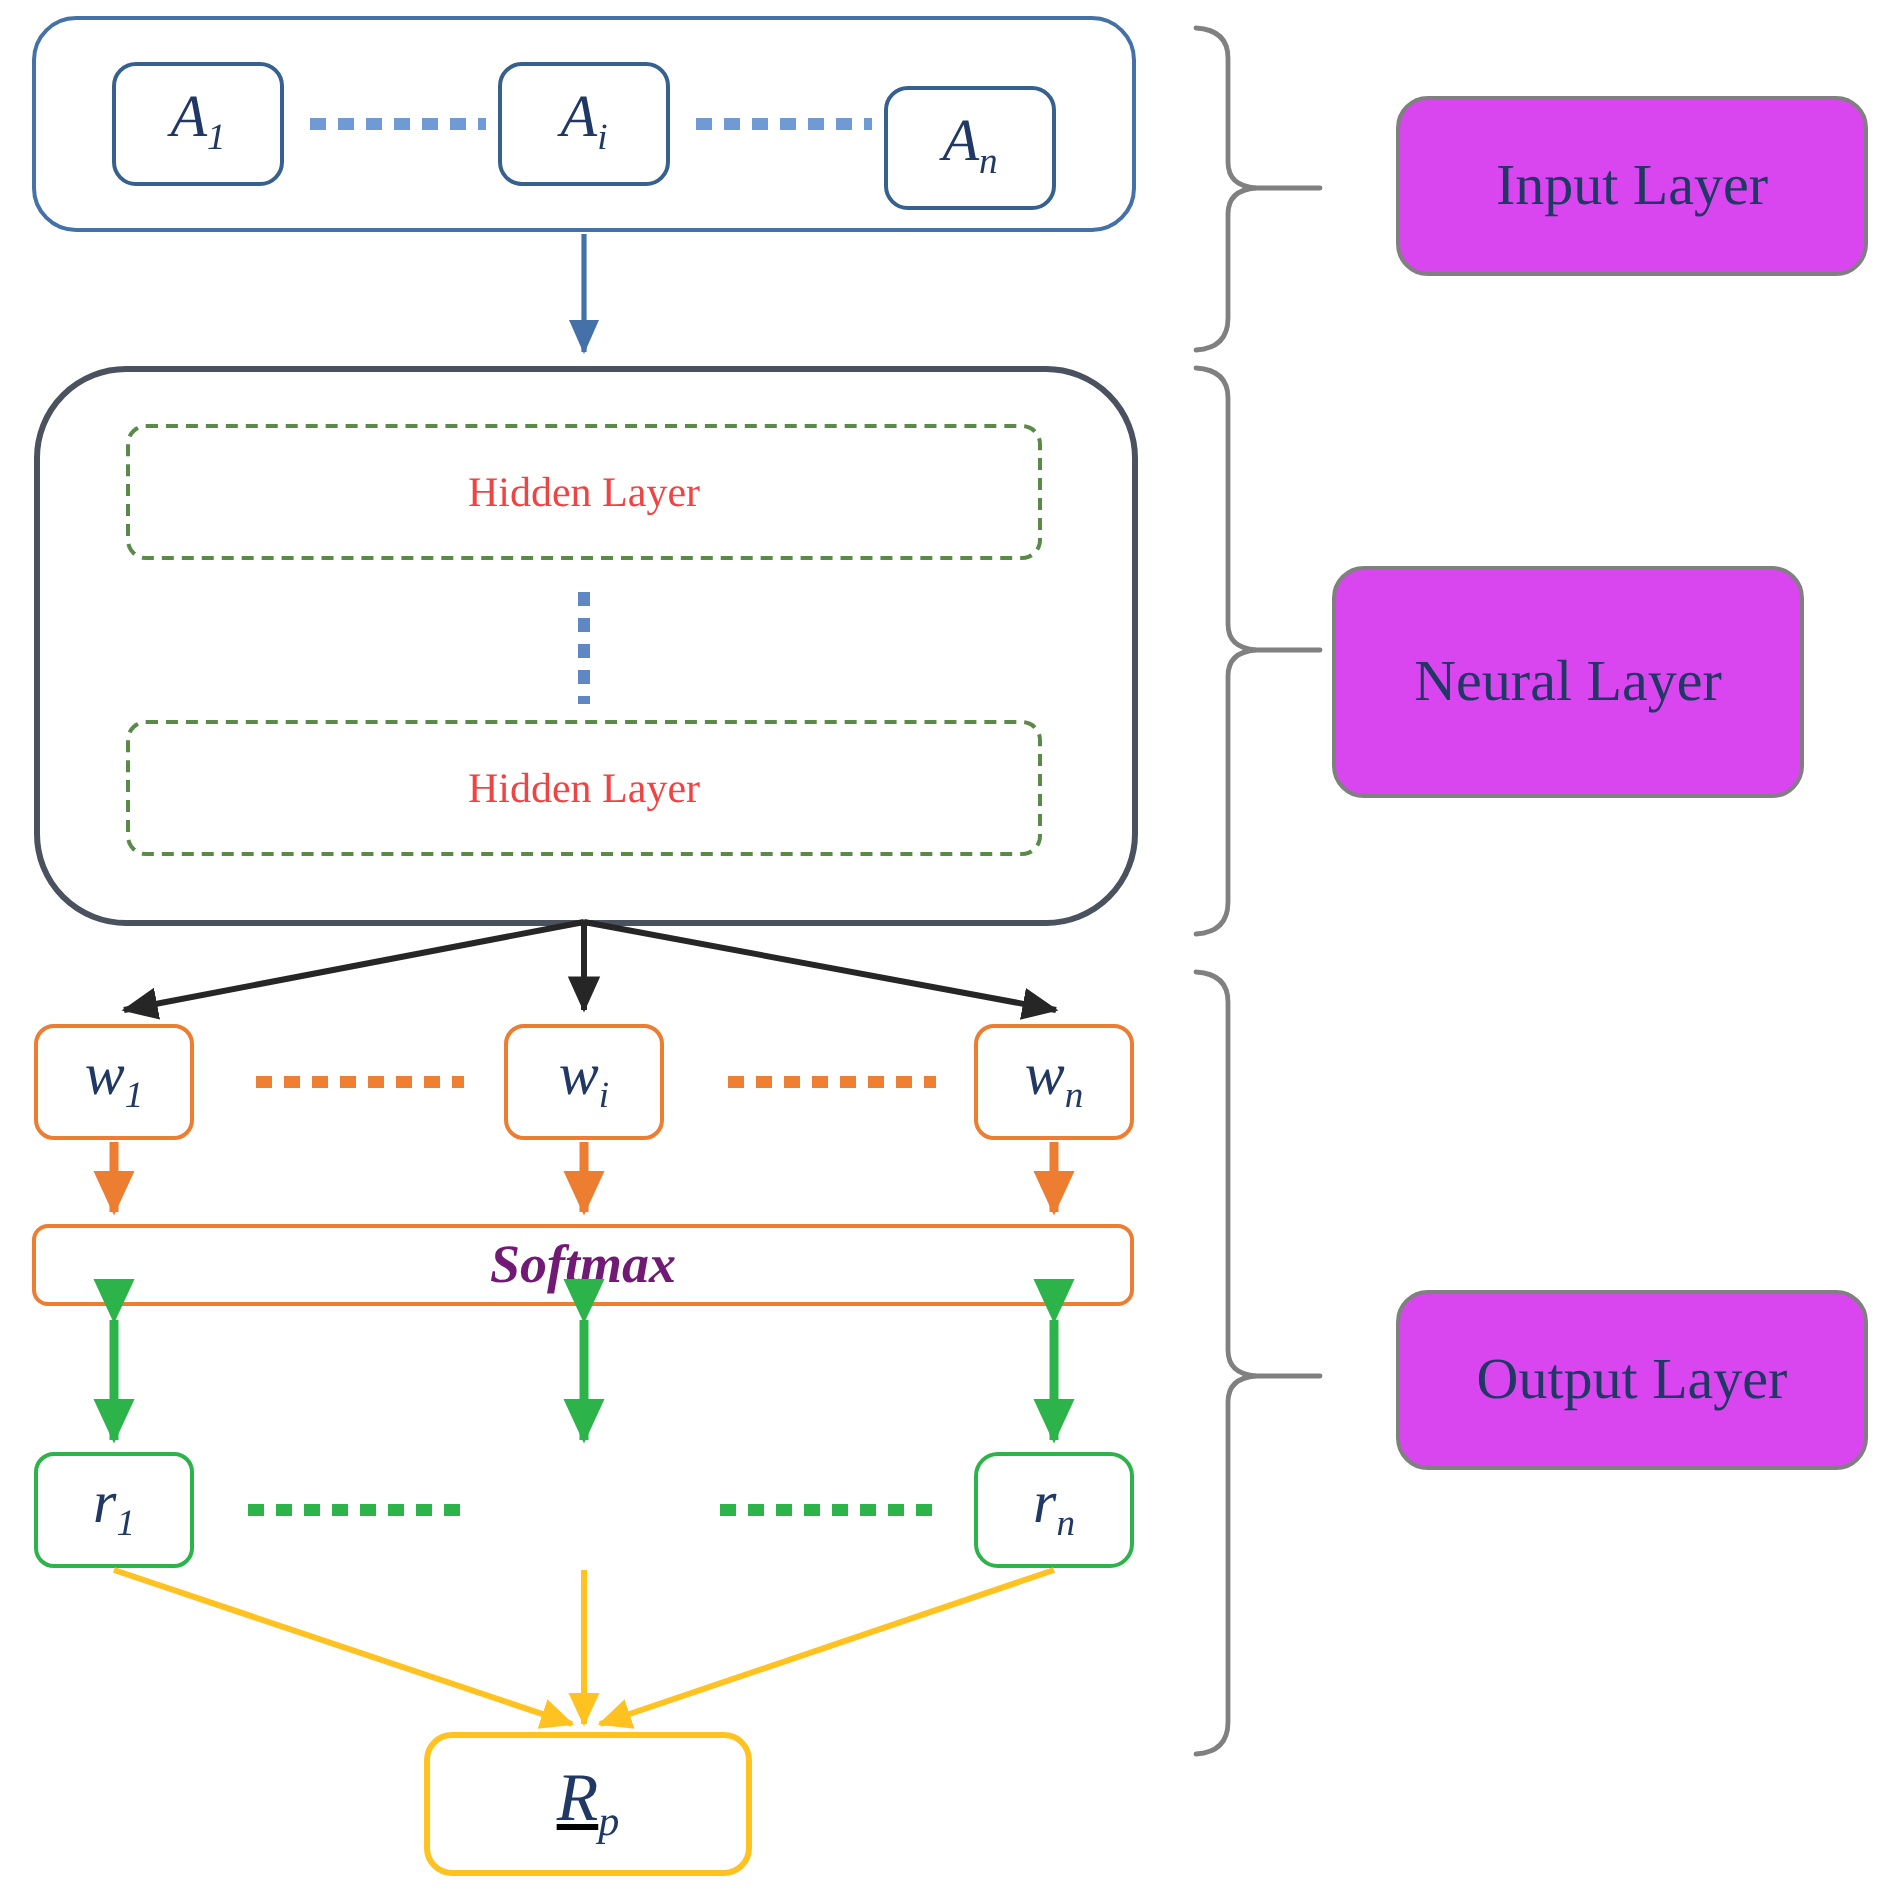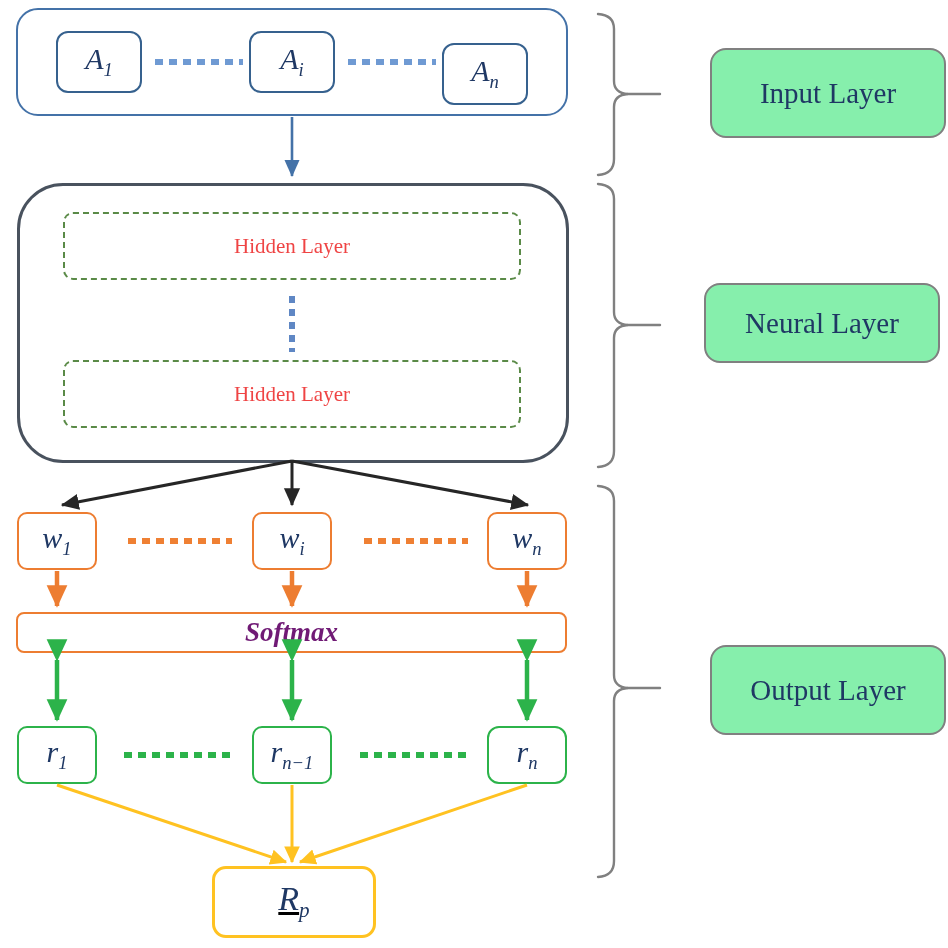--- a/index.html
+++ b/index.html
@@ -110,22 +110,21 @@
   .rp-box {
     border: 3px solid #ffc221;
     border-radius: 14px;
     text-decoration: underline;
   }
 
   
   .side-label {
     border: 2px solid #808080;
     border-radius: 16px;
-    background: #86efac;
-    margin-left: 12px;
+    background: #d946ef;
   }
   .side-label .lbl {
     font-size: 29px;
     color: #1f3864;
   }
 
   svg.overlay {
     position: absolute;
     left: 0;
     top: 0;
@@ -202,45 +201,40 @@
   </div>
 
   <div class="abs node r-box" style="left:17px; top:726px; width:80px; height:58px;">
     <span class="lbl var">
       <i>r</i><sub>1</sub>
     </span>
   </div>
 
   <div class="abs dots dots-green" style="left:124px; top:752px; width:112px;"></div>
 
-  <div class="abs node r-box" style="left:252px; top:726px; width:80px; height:58px;">
-    <span class="lbl var">
-      <i>r</i><sub>n−1</sub>
-    </span>
-  </div>
 
   <div class="abs dots dots-green" style="left:360px; top:752px; width:112px;"></div>
 
   <div class="abs node r-box" style="left:487px; top:726px; width:80px; height:58px;border-radius:12px;">
     <span class="lbl var">
       <i>r</i><sub>n</sub>
     </span>
   </div>
 
   <div class="abs node rp-box" style="left:212px; top:866px; width:164px; height:72px;">
     <span class="lbl var" style="font-size:34px;">
       <i>R</i><sub>p</sub>
     </span>
   </div>
 
   <div class="abs node side-label" style="left:698px; top:48px; width:236px; height:90px;">
     <span class="lbl">Input Layer</span>
   </div>
 
-  <div class="abs node side-label" style="left:692px; top:283px; width:236px; height:80px;">
+  <div class="abs node side-label" style="left:666px; top:283px; width:236px; height:116px;">
     <span class="lbl">Neural Layer</span>
   </div>
 
   <div class="abs node side-label" style="left:698px; top:645px; width:236px; height:90px;">
     <span class="lbl">Output Layer</span>
   </div>
 
   <svg class="overlay" viewBox="0 0 948 948">
     <defs>
       <marker id="arrow-blue" markerWidth="9" markerHeight="9" refX="6.2" refY="3.2" orient="auto" markerUnits="strokeWidth">

